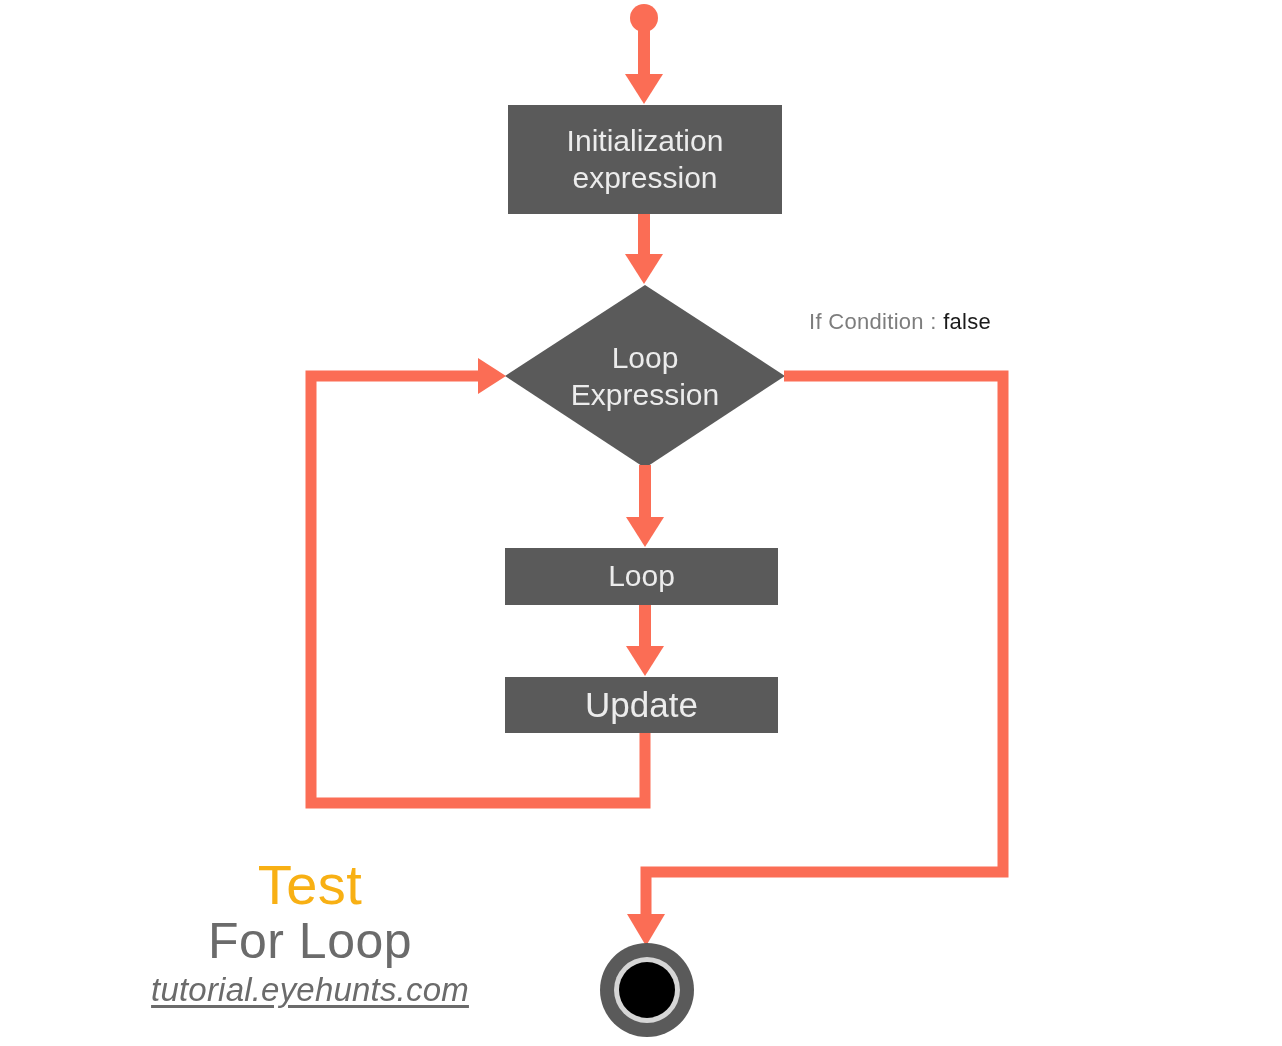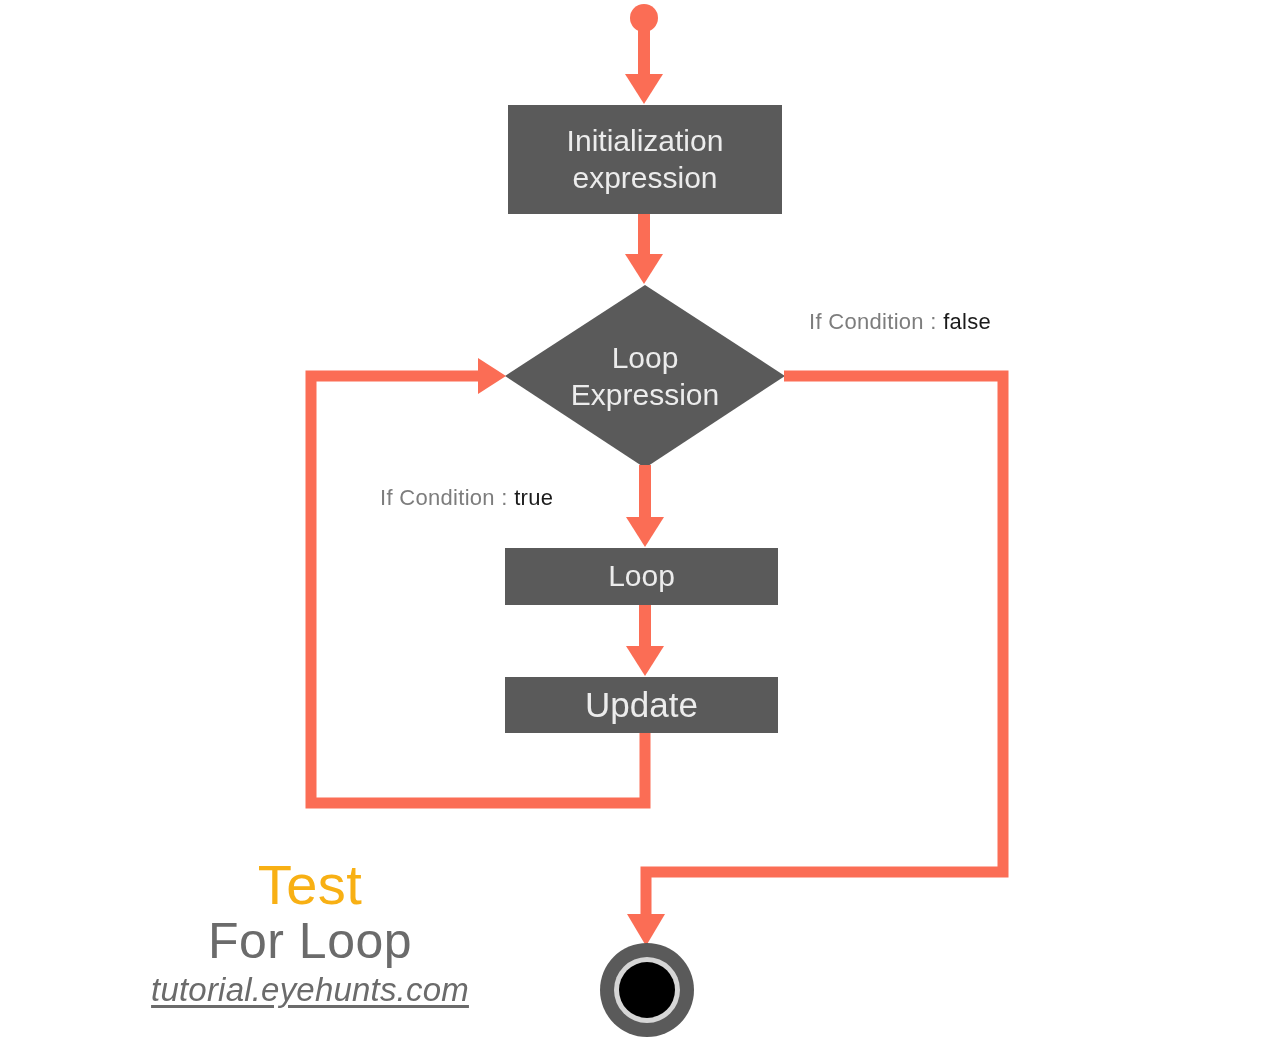--- a/index.html
+++ b/index.html
@@ -165,23 +165,20 @@
 Expression</div>
 
   <div class="node-label" id="label-body">Loop</div>
 
   <div class="node-label" id="label-update">Update</div>
 
   <div class="cond-label" id="cond-false">
     <span>If Condition :</span><span>&nbsp;</span><span class="cond-value">false</span>
   </div>
 
-  <div class="cond-label" id="cond-true">
-    <span>If Condition :</span><span>&nbsp;</span><span class="cond-value">true</span>
-  </div>
 
   <div id="branding">
     <div id="brand-java">Test</div>
     <div id="brand-subtitle">For Loop</div>
     <div id="brand-url">tutorial.eyehunts.com</div>
   </div>
 
 </div>
 
 </body></html>

